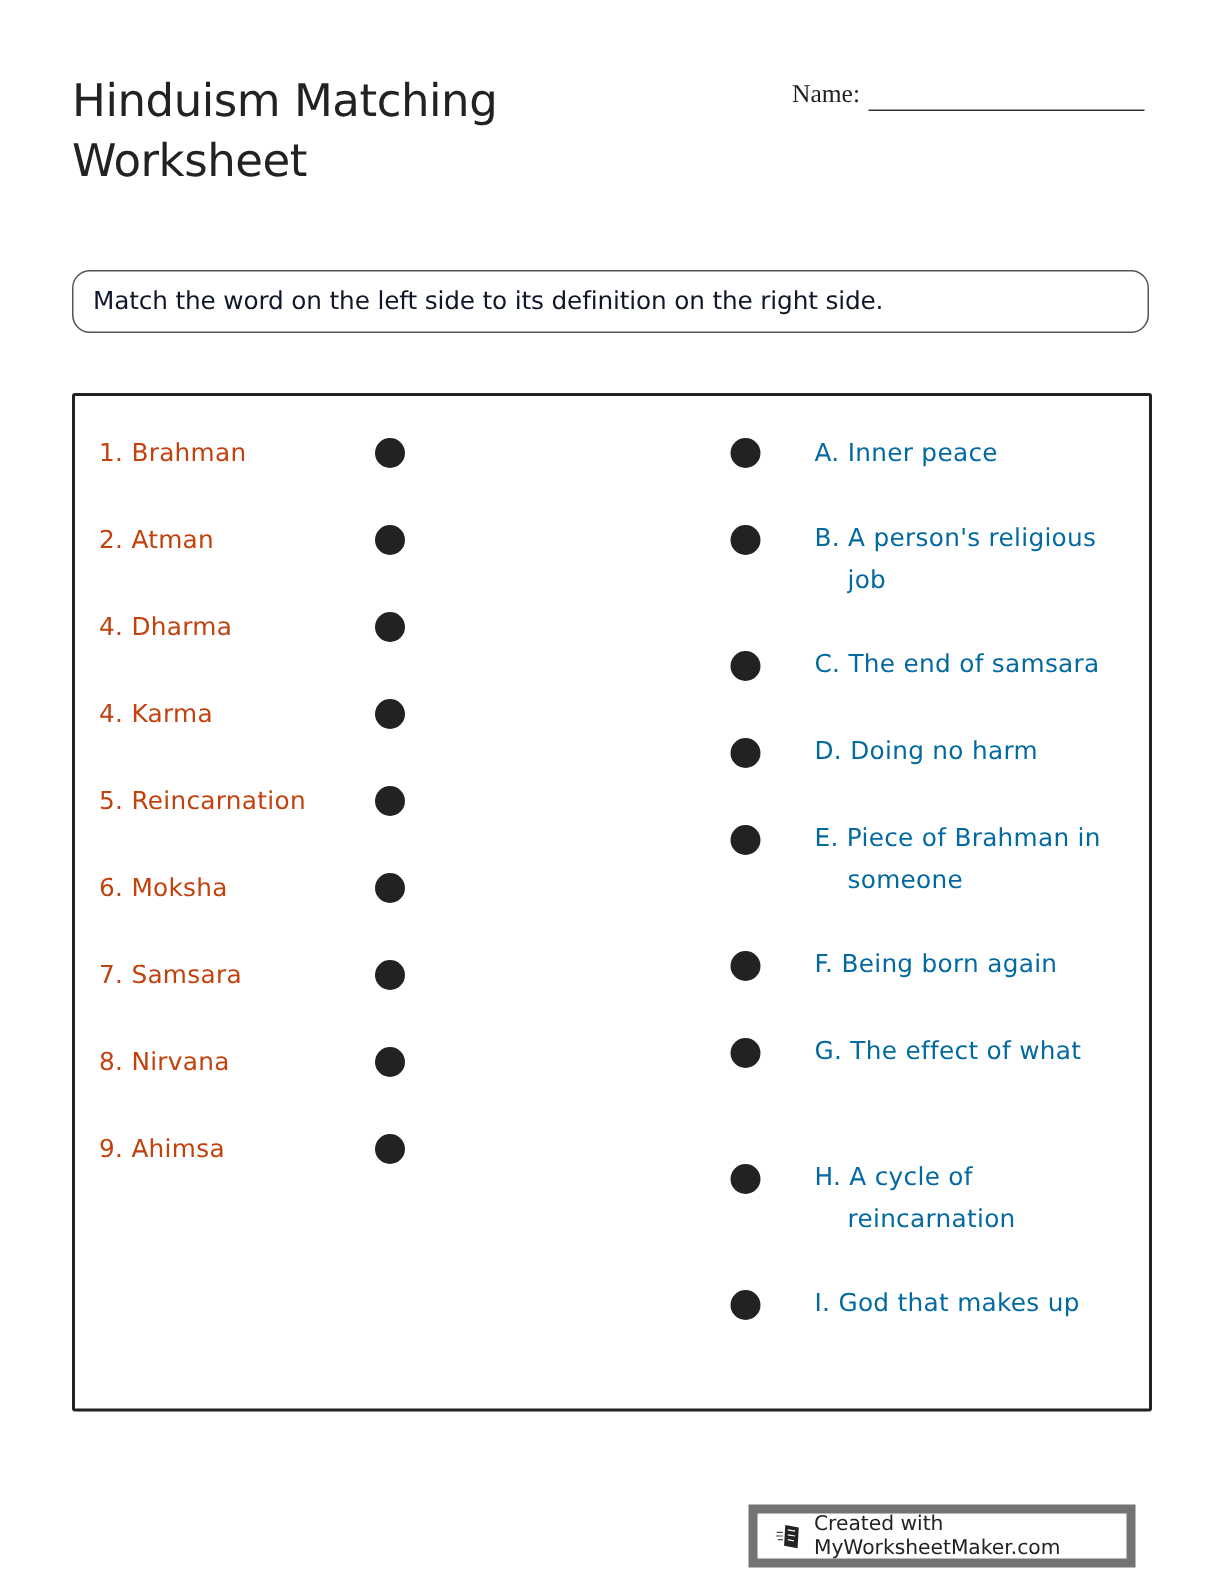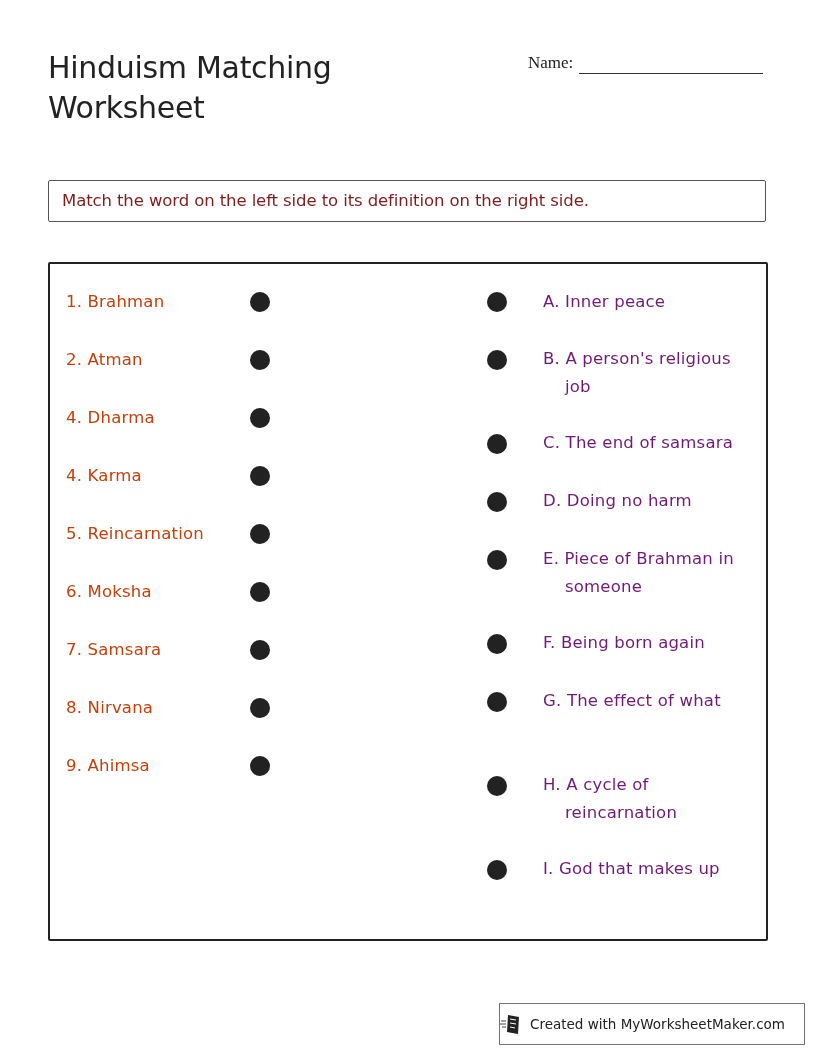--- a/index.html
+++ b/index.html
@@ -48,25 +48,25 @@
       margin-left: 6px;
     }
     .instructions {
       position: absolute;
       left: 48px;
       top: 180px;
       width: 718px;
       height: 42px;
       box-sizing: border-box;
       border: 1px solid #555;
-      border-radius: 2px;
+      border-radius: 12px;
       padding: 0 13px;
       font-size: 16.5px;
       line-height: 40px;
-      color: #7f1d1d;
+      color: #0f172a;
       letter-spacing: -0.1px;
     }
     .match-box {
       position: absolute;
       left: 48px;
       top: 262px;
       width: 720px;
       height: 679px;
       box-sizing: border-box;
       border: 2px solid #222;
@@ -86,38 +86,38 @@
       height: 20px;
       border-radius: 50%;
       background: #222;
     }
     .right-item {
       position: absolute;
       left: 543px;
       width: 215px;
       font-size: 16.5px;
       line-height: 28px;
-      color: #701a75;
+      color: #0369a1;
       letter-spacing: 0.2px;
     }
     .right-item .cont {
       display: block;
       padding-left: 22px;
     }
     .footer {
       position: absolute;
       left: 499px;
       top: 1003px;
-      width: 306px;
+      width: 258px;
       height: 42px;
       box-sizing: border-box;
-      border: 1px solid #737373;
+      border: 6px solid #737373;
       display: flex;
       align-items: center;
-      padding-left: 0;
+      padding-left: 12px;
       font-size: 13.5px;
       color: #222;
     }
     .footer svg {
       margin-right: 6px;
     }
   </style>
 </head>
 <body>
 

